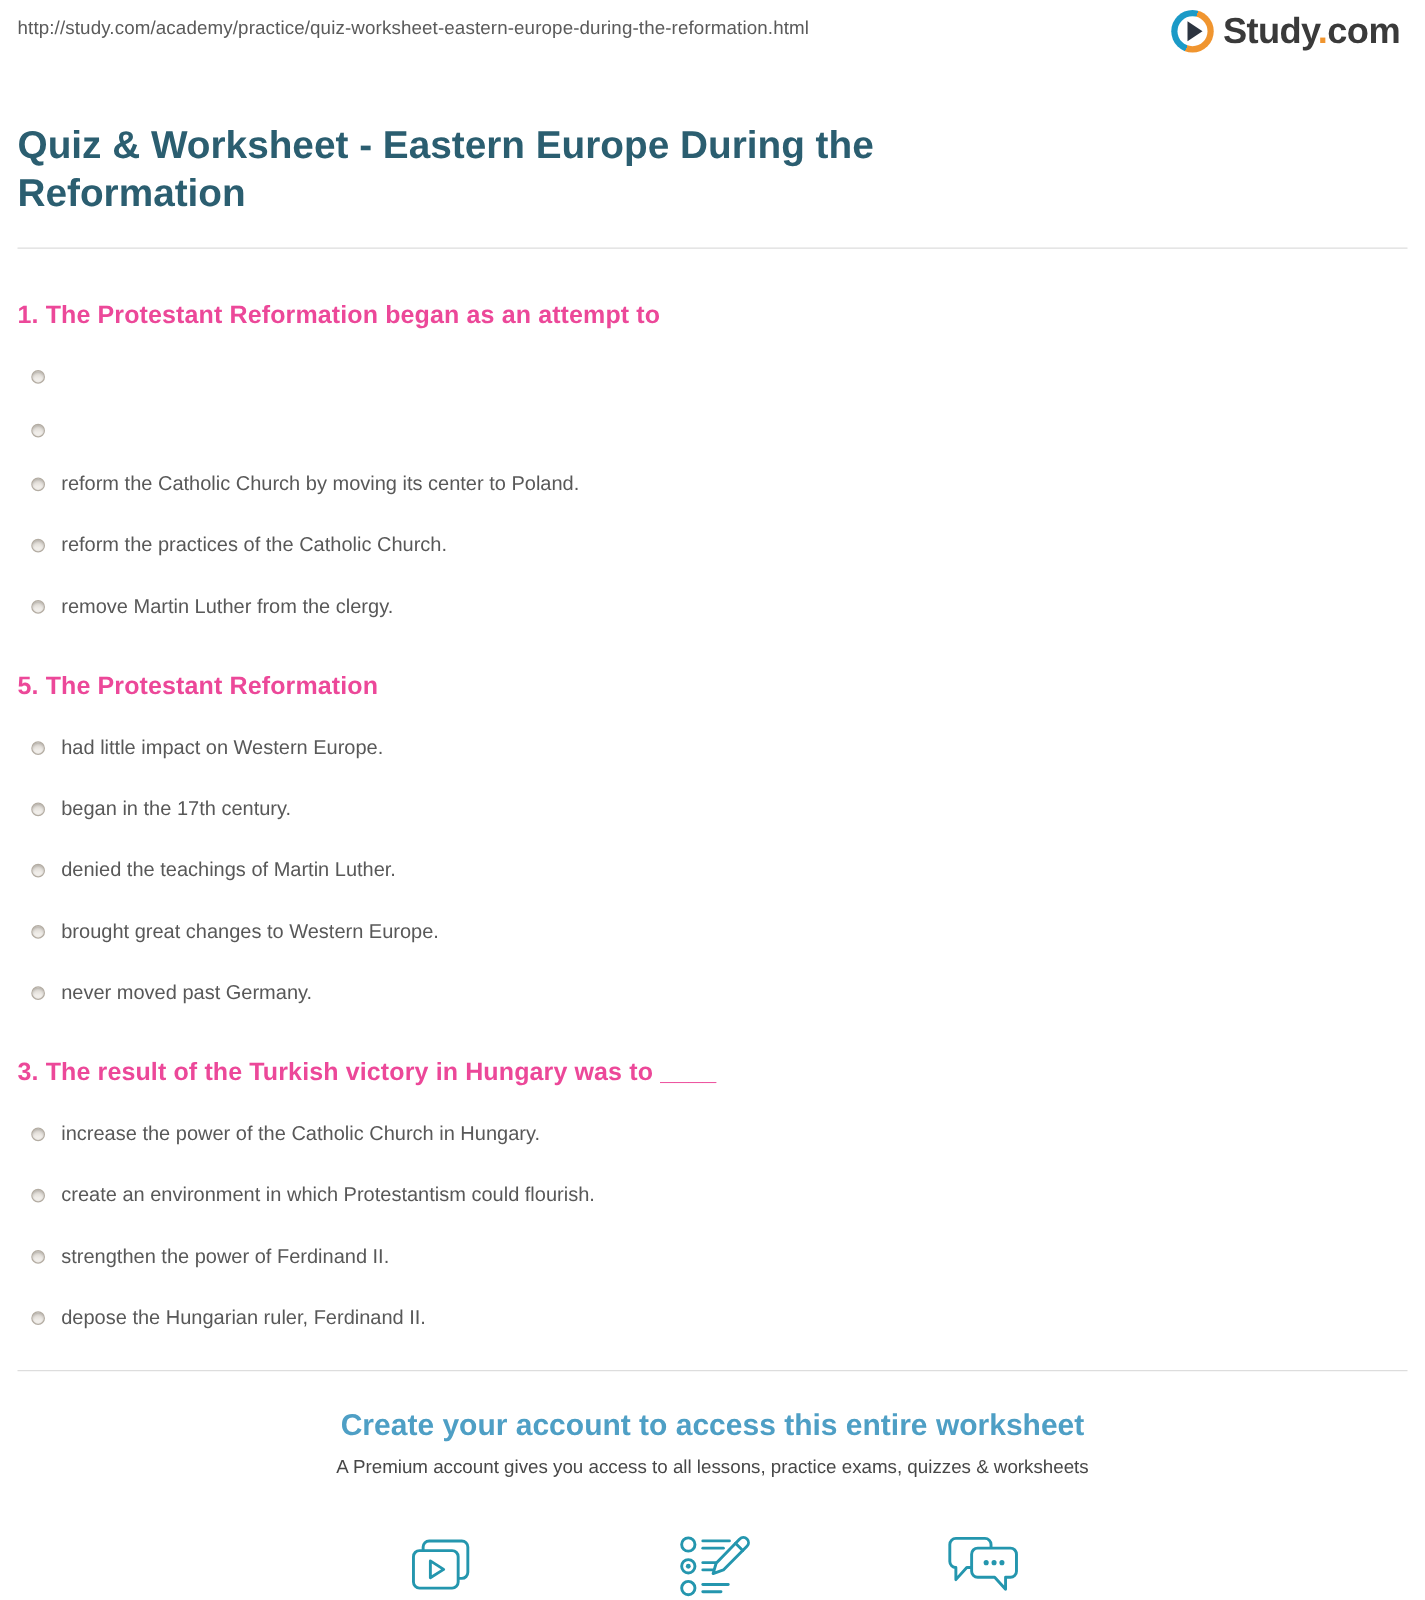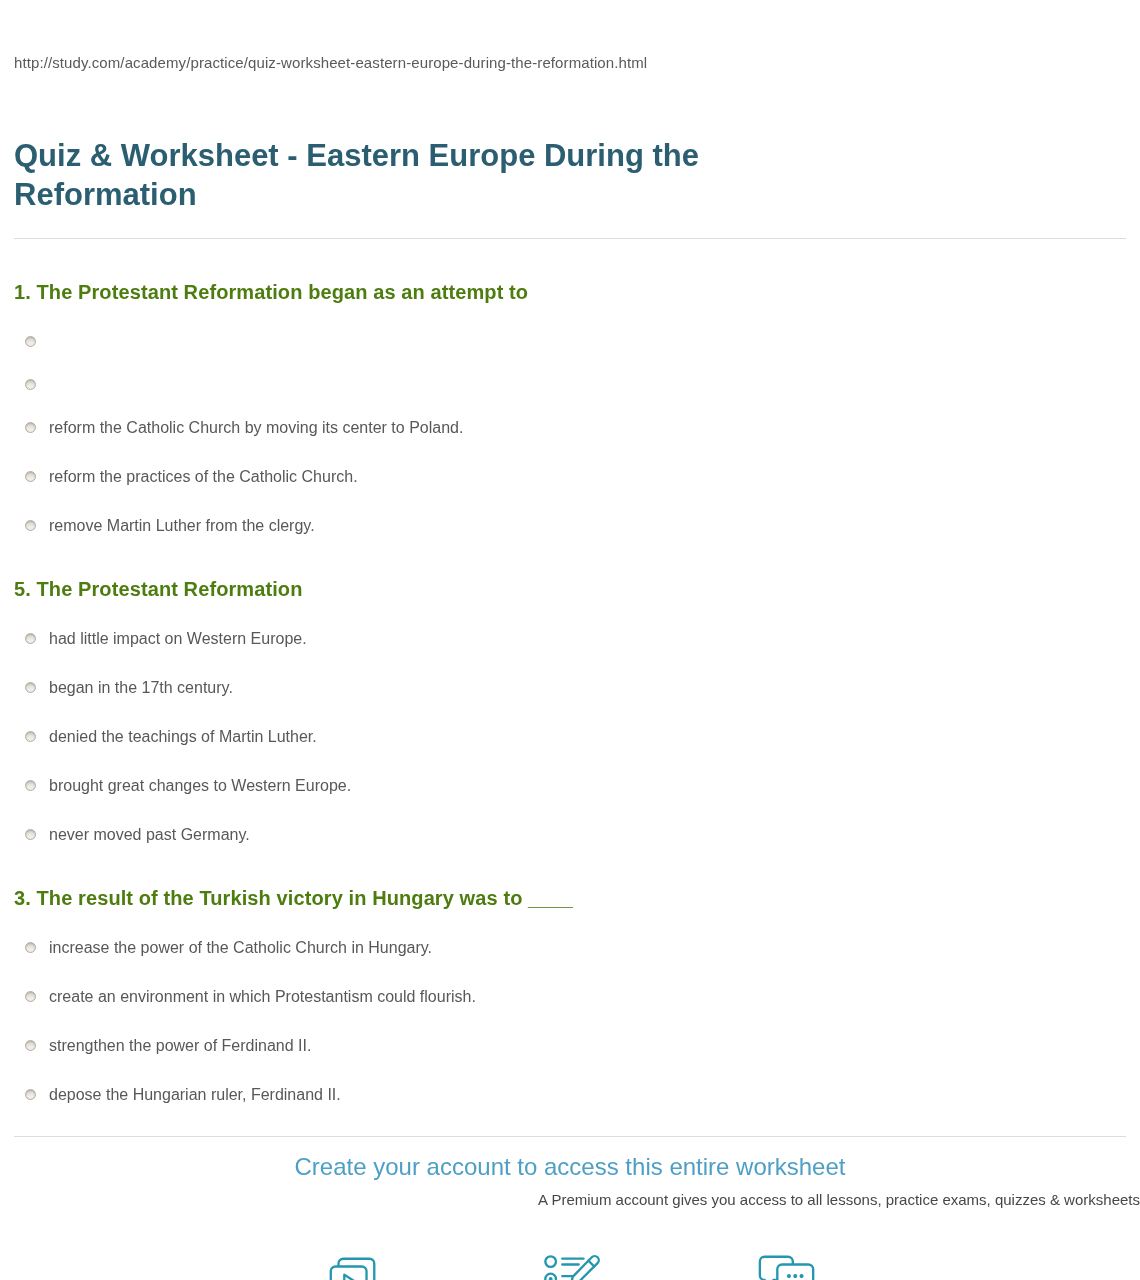--- a/index.html
+++ b/index.html
@@ -3,21 +3,21 @@
 <meta charset="utf-8">
 <style>
   * { margin: 0; padding: 0; box-sizing: border-box; }
   html, body {
     width: 1140px; height: 1280px;
     background: #ffffff;
     font-family: "Liberation Sans", sans-serif;
     overflow: hidden;
   }
   
-  .header { position: relative; padding: 12px 16px 0 14px; height: 56px; margin-top: 40px; }
+  .header { position: relative; padding: 12px 16px 0 14px; height: 56px; }
   .url-text { font-size: 15px; color: #5a5a5a; letter-spacing: 0.1px; padding-top: 2px; }
   .logo { position: absolute; top: 8px; right: 20px; display: flex; align-items: center; gap: 7px; cursor: pointer; }
   .logo-icon {
     width: 34px; height: 34px; border-radius: 50%;
     background: conic-gradient(from 0deg, #1b9ac7 0deg 15deg, #f0952f 15deg 200deg, #1b9ac7 200deg 360deg);
     position: relative; flex: 0 0 auto;
   }
   .logo-icon .inner {
     position: absolute; left: 5px; top: 5px; width: 24px; height: 24px;
     border-radius: 50%; background: #ffffff;
@@ -34,45 +34,52 @@
   
   .page-title {
     margin: 40px 14px 0 14px;
     font-size: 31px; font-weight: 600; color: #2b5e70;
     line-height: 1.26; max-width: 700px;
   }
   .rule { border: none; border-top: 1px solid #dddddd; margin: 24px 14px 0 14px; }
   
   .quiz { margin: 0 14px; }
   .question { margin-top: 42px; }
-  .q-heading { font-size: 20px; font-weight: 700; color: #4d7c0f; letter-spacing: 0.1px; }
+  .q-heading { font-size: 20px; font-weight: 700; color: #ec4899; letter-spacing: 0.1px; }
   .option { display: flex; align-items: flex-start; margin-top: 28px; cursor: pointer; }
   .radio {
     flex: 0 0 auto;
     width: 11px; height: 11px; border-radius: 50%;
     border: 1px solid #b3aca2;
     background: linear-gradient(180deg, #d8d3cc 0%, #f1eeea 70%);
     box-shadow: inset 0 1px 2px rgba(0,0,0,0.18);
     margin: 4px 13px 0 11px;
   }
   .opt-label { font-size: 16px; color: #585858; line-height: 1.3; }
   
   .cta-section { text-align: center; }
-  .cta-title { margin-top: 16px; font-size: 24px; font-weight: 400; color: #4e9fc5; text-align: center; }
-  .cta-subtitle { margin-top: 10px; font-size: 15px; color: #474747; text-align: right; }
+  .cta-title { margin-top: 30px; font-size: 24px; font-weight: 700; color: #4e9fc5; text-align: center; }
+  .cta-subtitle { margin-top: 10px; font-size: 15px; color: #474747; }
   .features { display: flex; justify-content: center; margin-top: 38px; }
   .feature { width: 217px; text-align: center; }
   .feature-icon { height: 62px; display: flex; align-items: flex-end; justify-content: center; }
   .feature-icon svg { display: block; }
 </style>
 </head>
 <body>
 
 <div class="header">
   <div class="url-text">http://study.com/academy/practice/quiz-worksheet-eastern-europe-during-the-reformation.html</div>
+  <div class="logo">
+    <span class="logo-icon">
+      <span class="inner"></span>
+        <span class="tri"></span>
+    </span>
+    <span class="logo-text"><span>Study</span><span class="dot">.</span><span>com</span></span>
+  </div>
 </div>
 
 <h1 class="page-title">Quiz &amp; Worksheet - Eastern Europe During the Reformation</h1>
 <hr class="rule">
 
 <div class="quiz">
 
   <div class="question">
     <div class="q-heading">1. The Protestant Reformation began as an attempt to</div>
     <div class="option">

